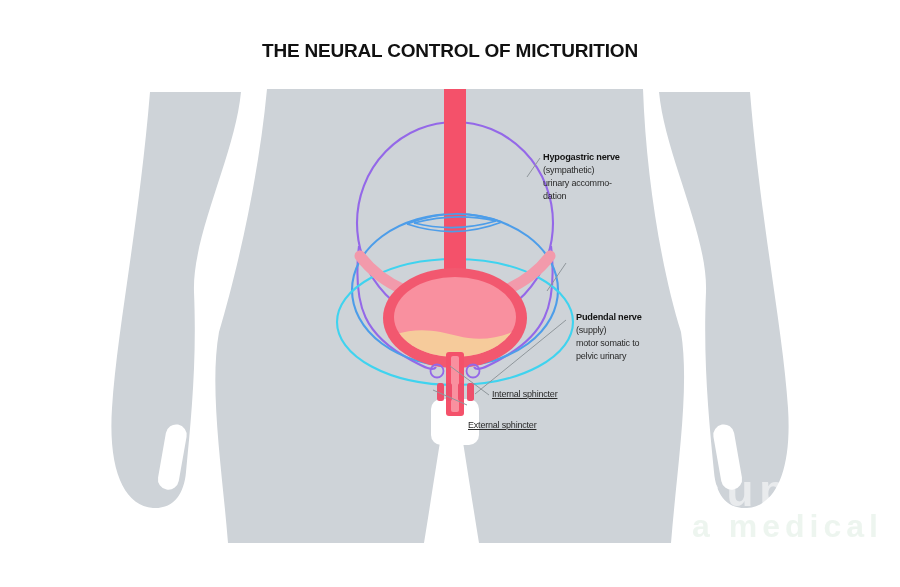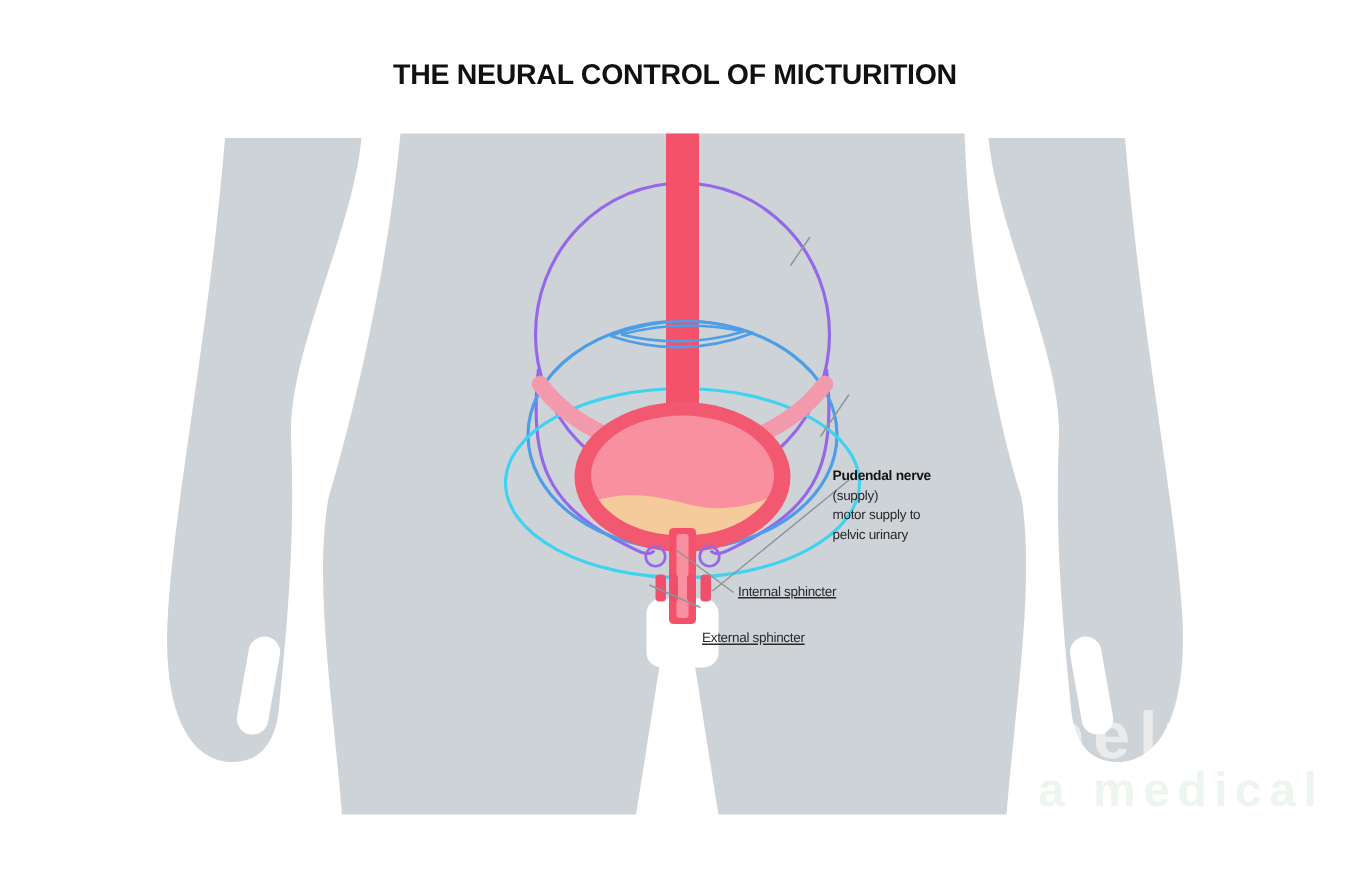--- a/index.html
+++ b/index.html
@@ -100,30 +100,36 @@
 
     <g stroke-width="1">
       <line style="stroke:var(--leader_gray)" x1="540" y1="158" x2="527" y2="177"></line>
       <line style="stroke:var(--leader_gray)" x1="566" y1="263" x2="547" y2="291"></line>
       <line style="stroke:var(--leader_gray)" x1="566" y1="320" x2="475" y2="394"></line>
       <line style="stroke:var(--leader_gray)" x1="489" y1="395" x2="450" y2="366"></line>
       <line style="stroke:var(--leader_gray)" x1="467" y1="405" x2="433" y2="390"></line>
     </g>
   </svg>
 
-  <div class="wm1">pelvic</div>
+  <div class="wm1">supply</div>
   <div class="wm2">a medical</div>
 
   <div class="page-title">THE NEURAL CONTROL OF MICTURITION</div>
 
+  <div class="nerve-label" style="left:543px;top:151px">
+    <div class="b">Hypogastric nerve</div>
+    <div>(sympathetic)</div>
+    <div>urinary accommo-</div>
+    <div>dation</div>
+  </div>
 
 
-  <div class="nerve-label" style="left:555px;top:311px">
+  <div class="nerve-label" style="left:576px;top:311px">
     <div class="b">Pudendal nerve</div>
     <div>(supply)</div>
-    <div>motor supply to</div>
+    <div>motor somatic to</div>
     <div>pelvic urinary</div>
   </div>
 
   <div class="sph-label" style="left:492px;top:389px">Internal sphincter</div>
   <div class="sph-label" style="left:468px;top:420px">External sphincter</div>
 
 </div>
 
 </body></html>

